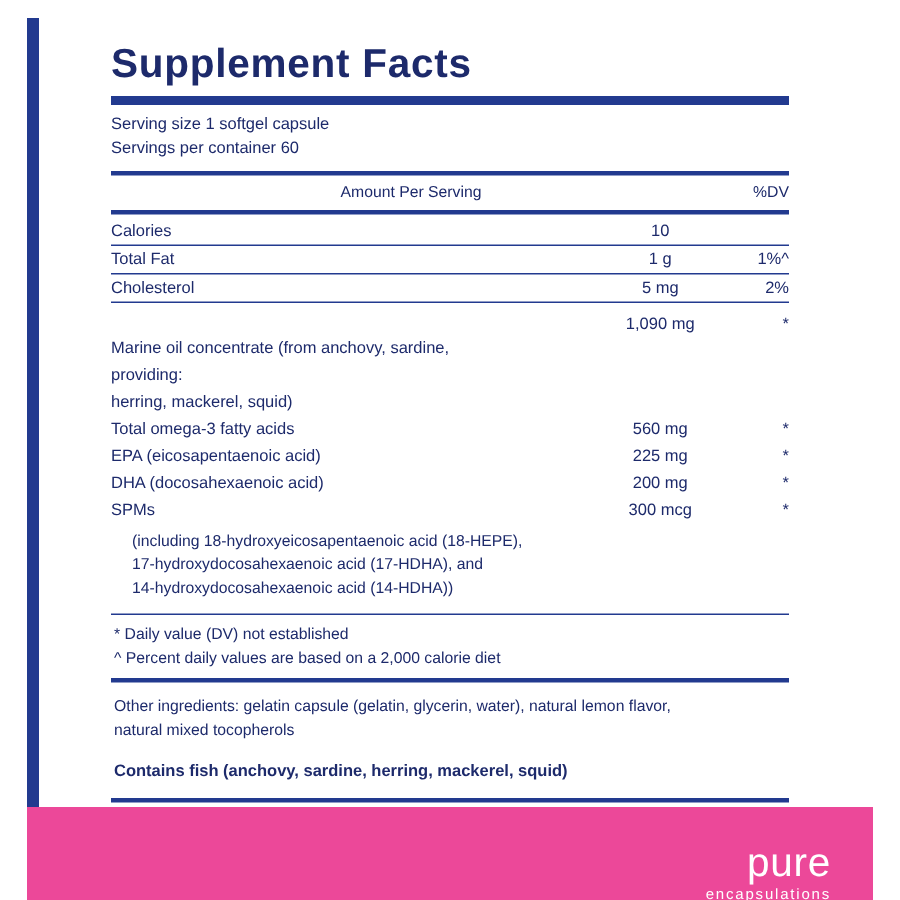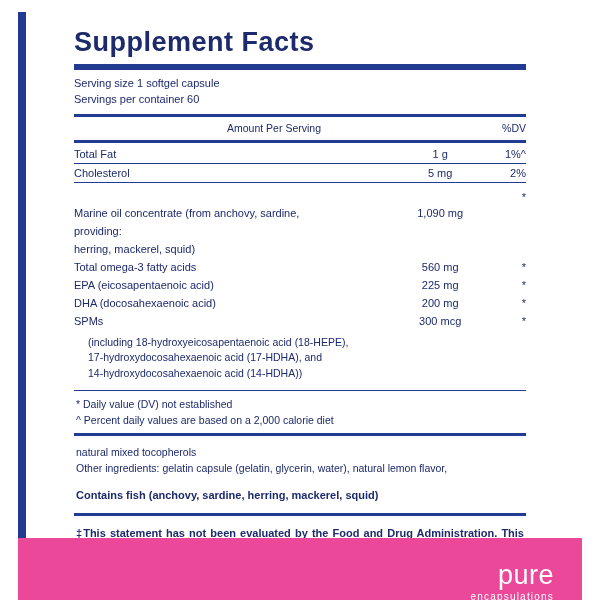--- a/index.html
+++ b/index.html
@@ -183,32 +183,37 @@
             <td class="dv">%DV</td>
           </tr>
         </tbody>
       </table>
 
       <div class="rule-med"></div>
 
       <table class="facts">
         <tbody>
           <tr class="row-border">
+            <td class="name">Calories</td>
+            <td class="amt">10</td>
+            <td class="dv"></td>
+          </tr>
+          <tr class="row-border">
             <td class="name">Total Fat</td>
             <td class="amt">1 g</td>
             <td class="dv">1%^</td>
           </tr>
           <tr class="row-border">
             <td class="name">Cholesterol</td>
             <td class="amt">5 mg</td>
             <td class="dv">2%</td>
           </tr>
           <tr>
             <td class="name" style="padding-top:24px;">Marine oil concentrate (from anchovy, sardine,</td>
-            <td class="amt" style="padding-top:24px;">1,090 mg</td>
+            <td class="amt" style="padding-top:8px;">1,090 mg</td>
             <td class="dv" style="padding-top:8px;">*</td>
           </tr>
           <tr>
             <td class="name indent1">providing:</td>
             <td class="amt"></td>
             <td class="dv"></td>
           </tr>
           <tr>
             <td class="name">herring, mackerel, squid)</td>
             <td class="amt"></td>
@@ -247,22 +252,22 @@
     <div class="rule-thin" style="margin-top:8px;"></div>
 
     <div class="footnotes">
       <div>*  Daily value (DV) not established</div>
       <div>^  Percent daily values are based on a 2,000 calorie diet</div>
     </div>
 
     <div class="rule-med"></div>
 
     <div class="other">
+      <div>Other ingredients: gelatin capsule (gelatin, glycerin, water), natural lemon flavor,</div>
       <div>natural mixed tocopherols</div>
-      <div>Other ingredients: gelatin capsule (gelatin, glycerin, water), natural lemon flavor,</div>
     </div>
 
     <div class="contains">Contains fish (anchovy, sardine, herring, mackerel, squid)</div>
 
     <div class="disclaimer-box">
       <div class="disclaimer">‡This statement has not been evaluated by the Food and Drug Administration. This product is not intended to diagnose, treat, cure, or prevent any disease.</div>
     </div>
 
   </div>
 

